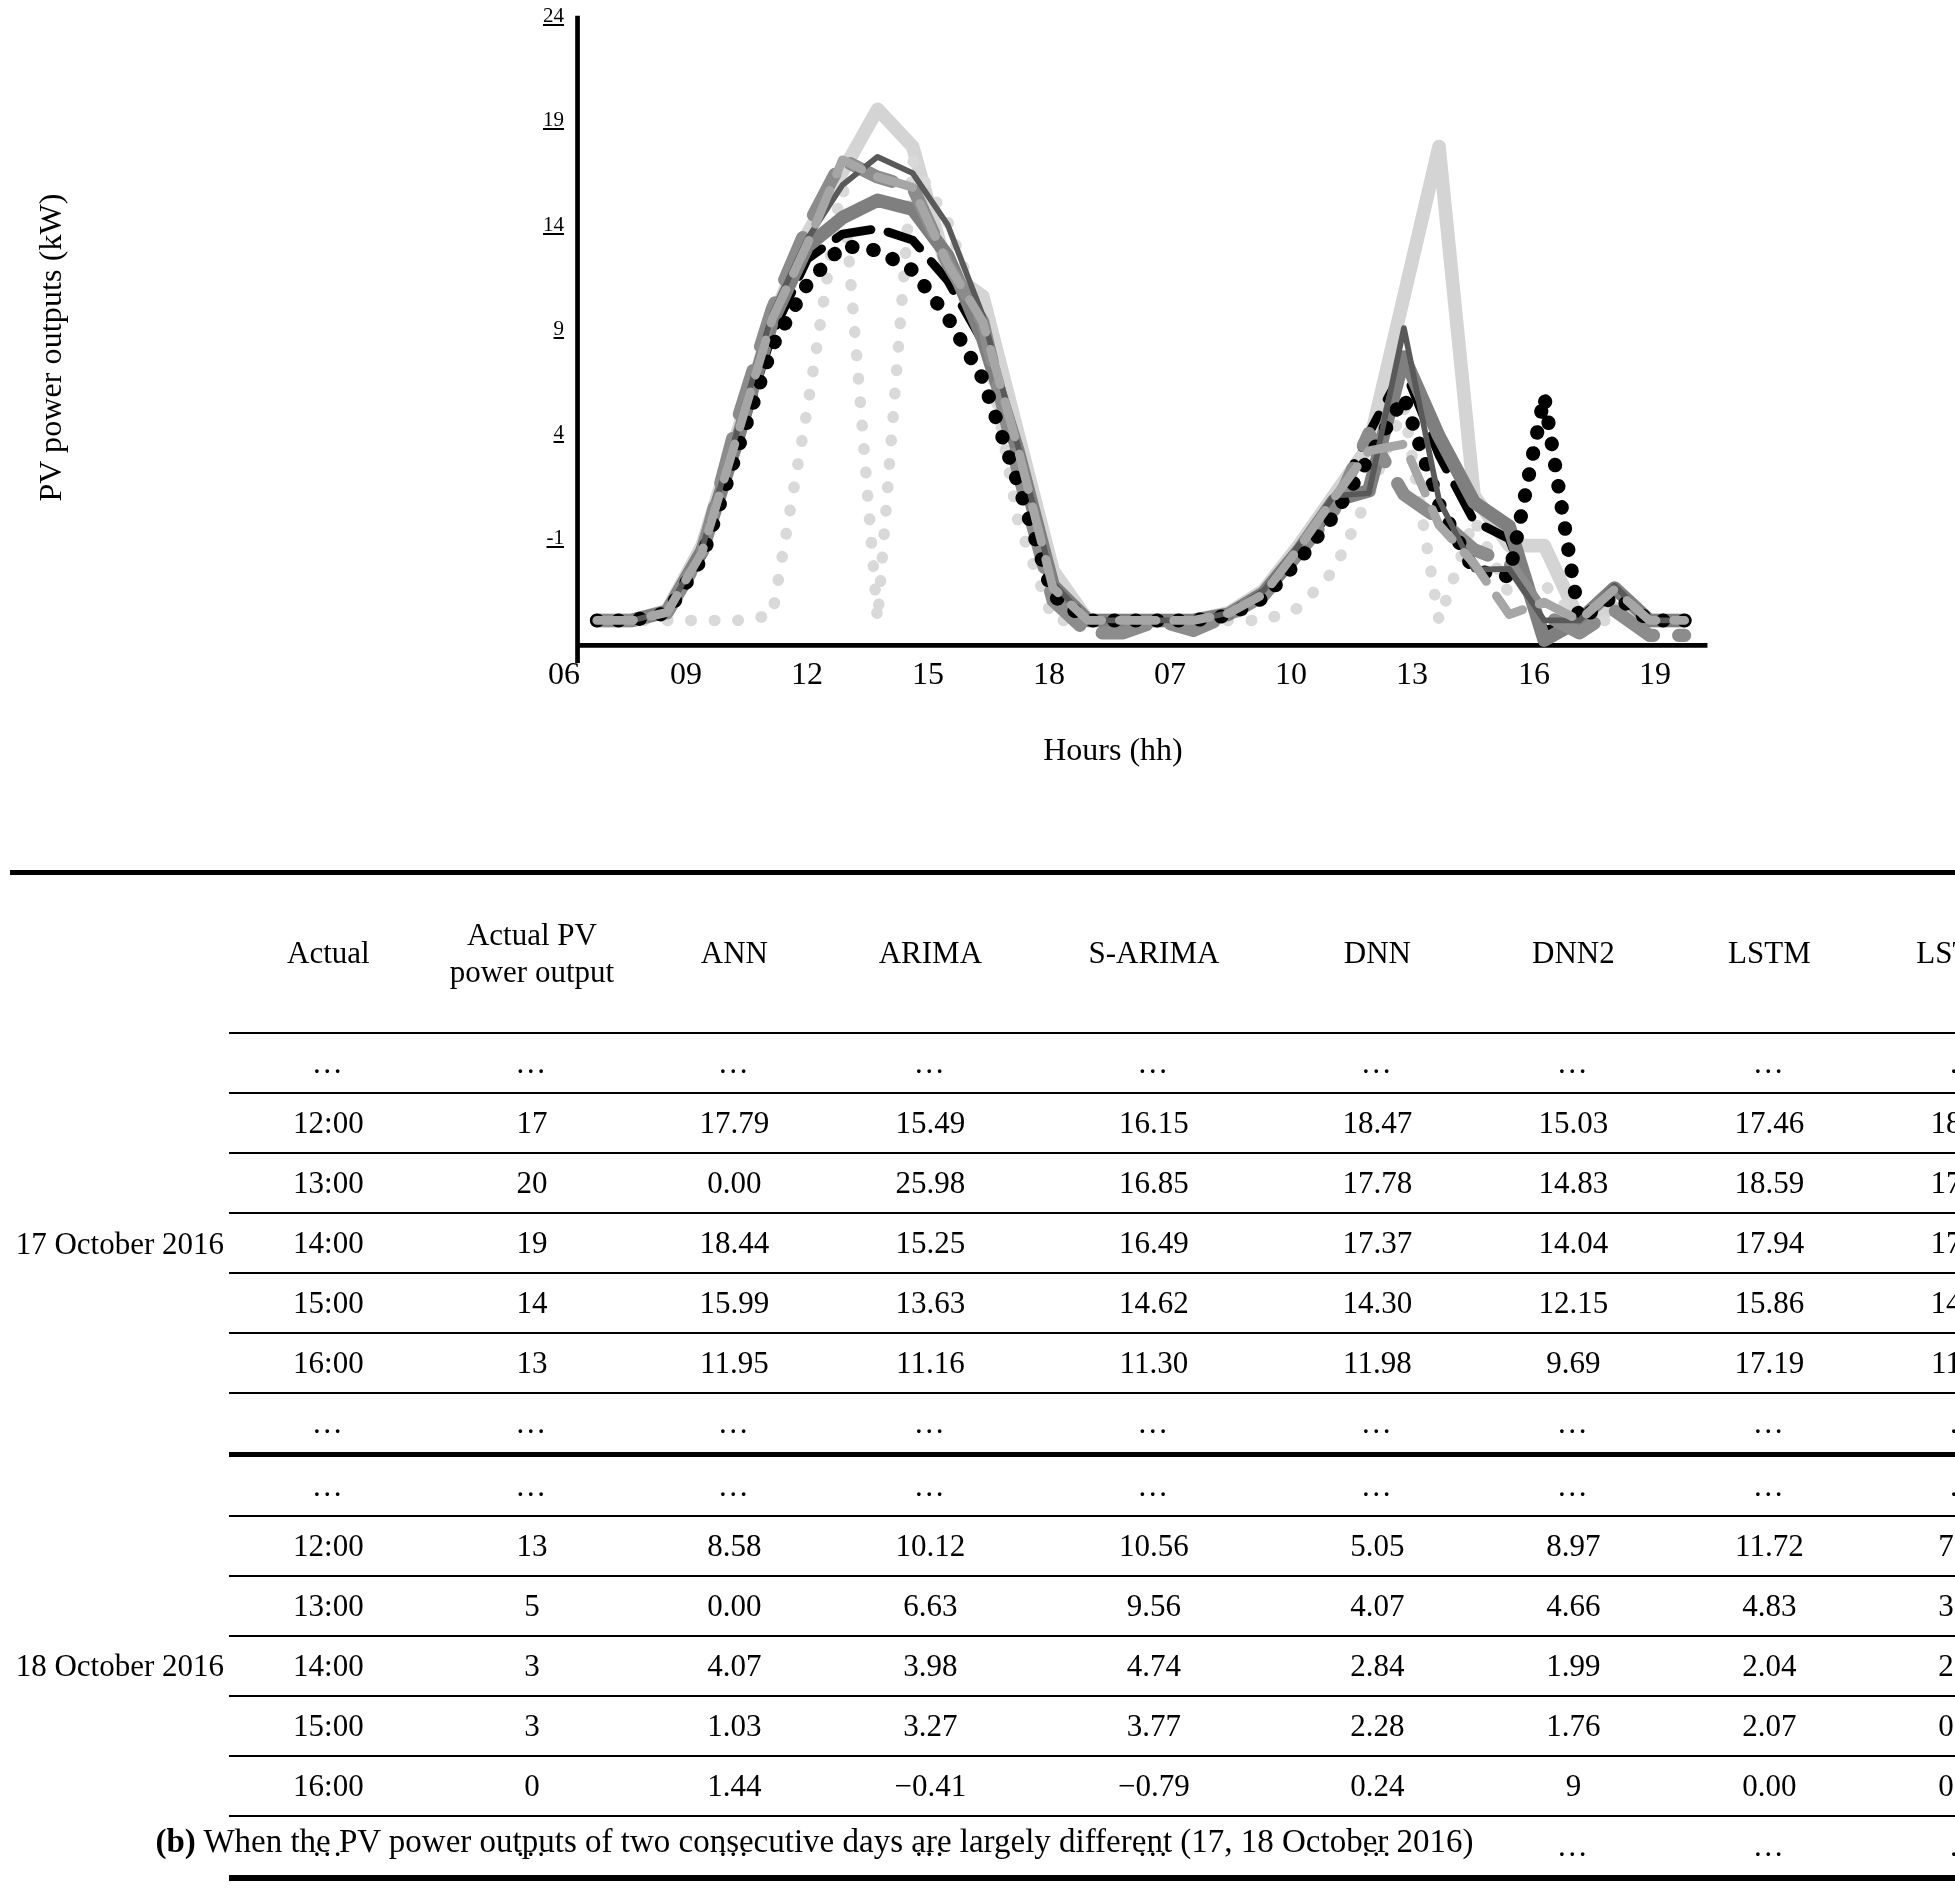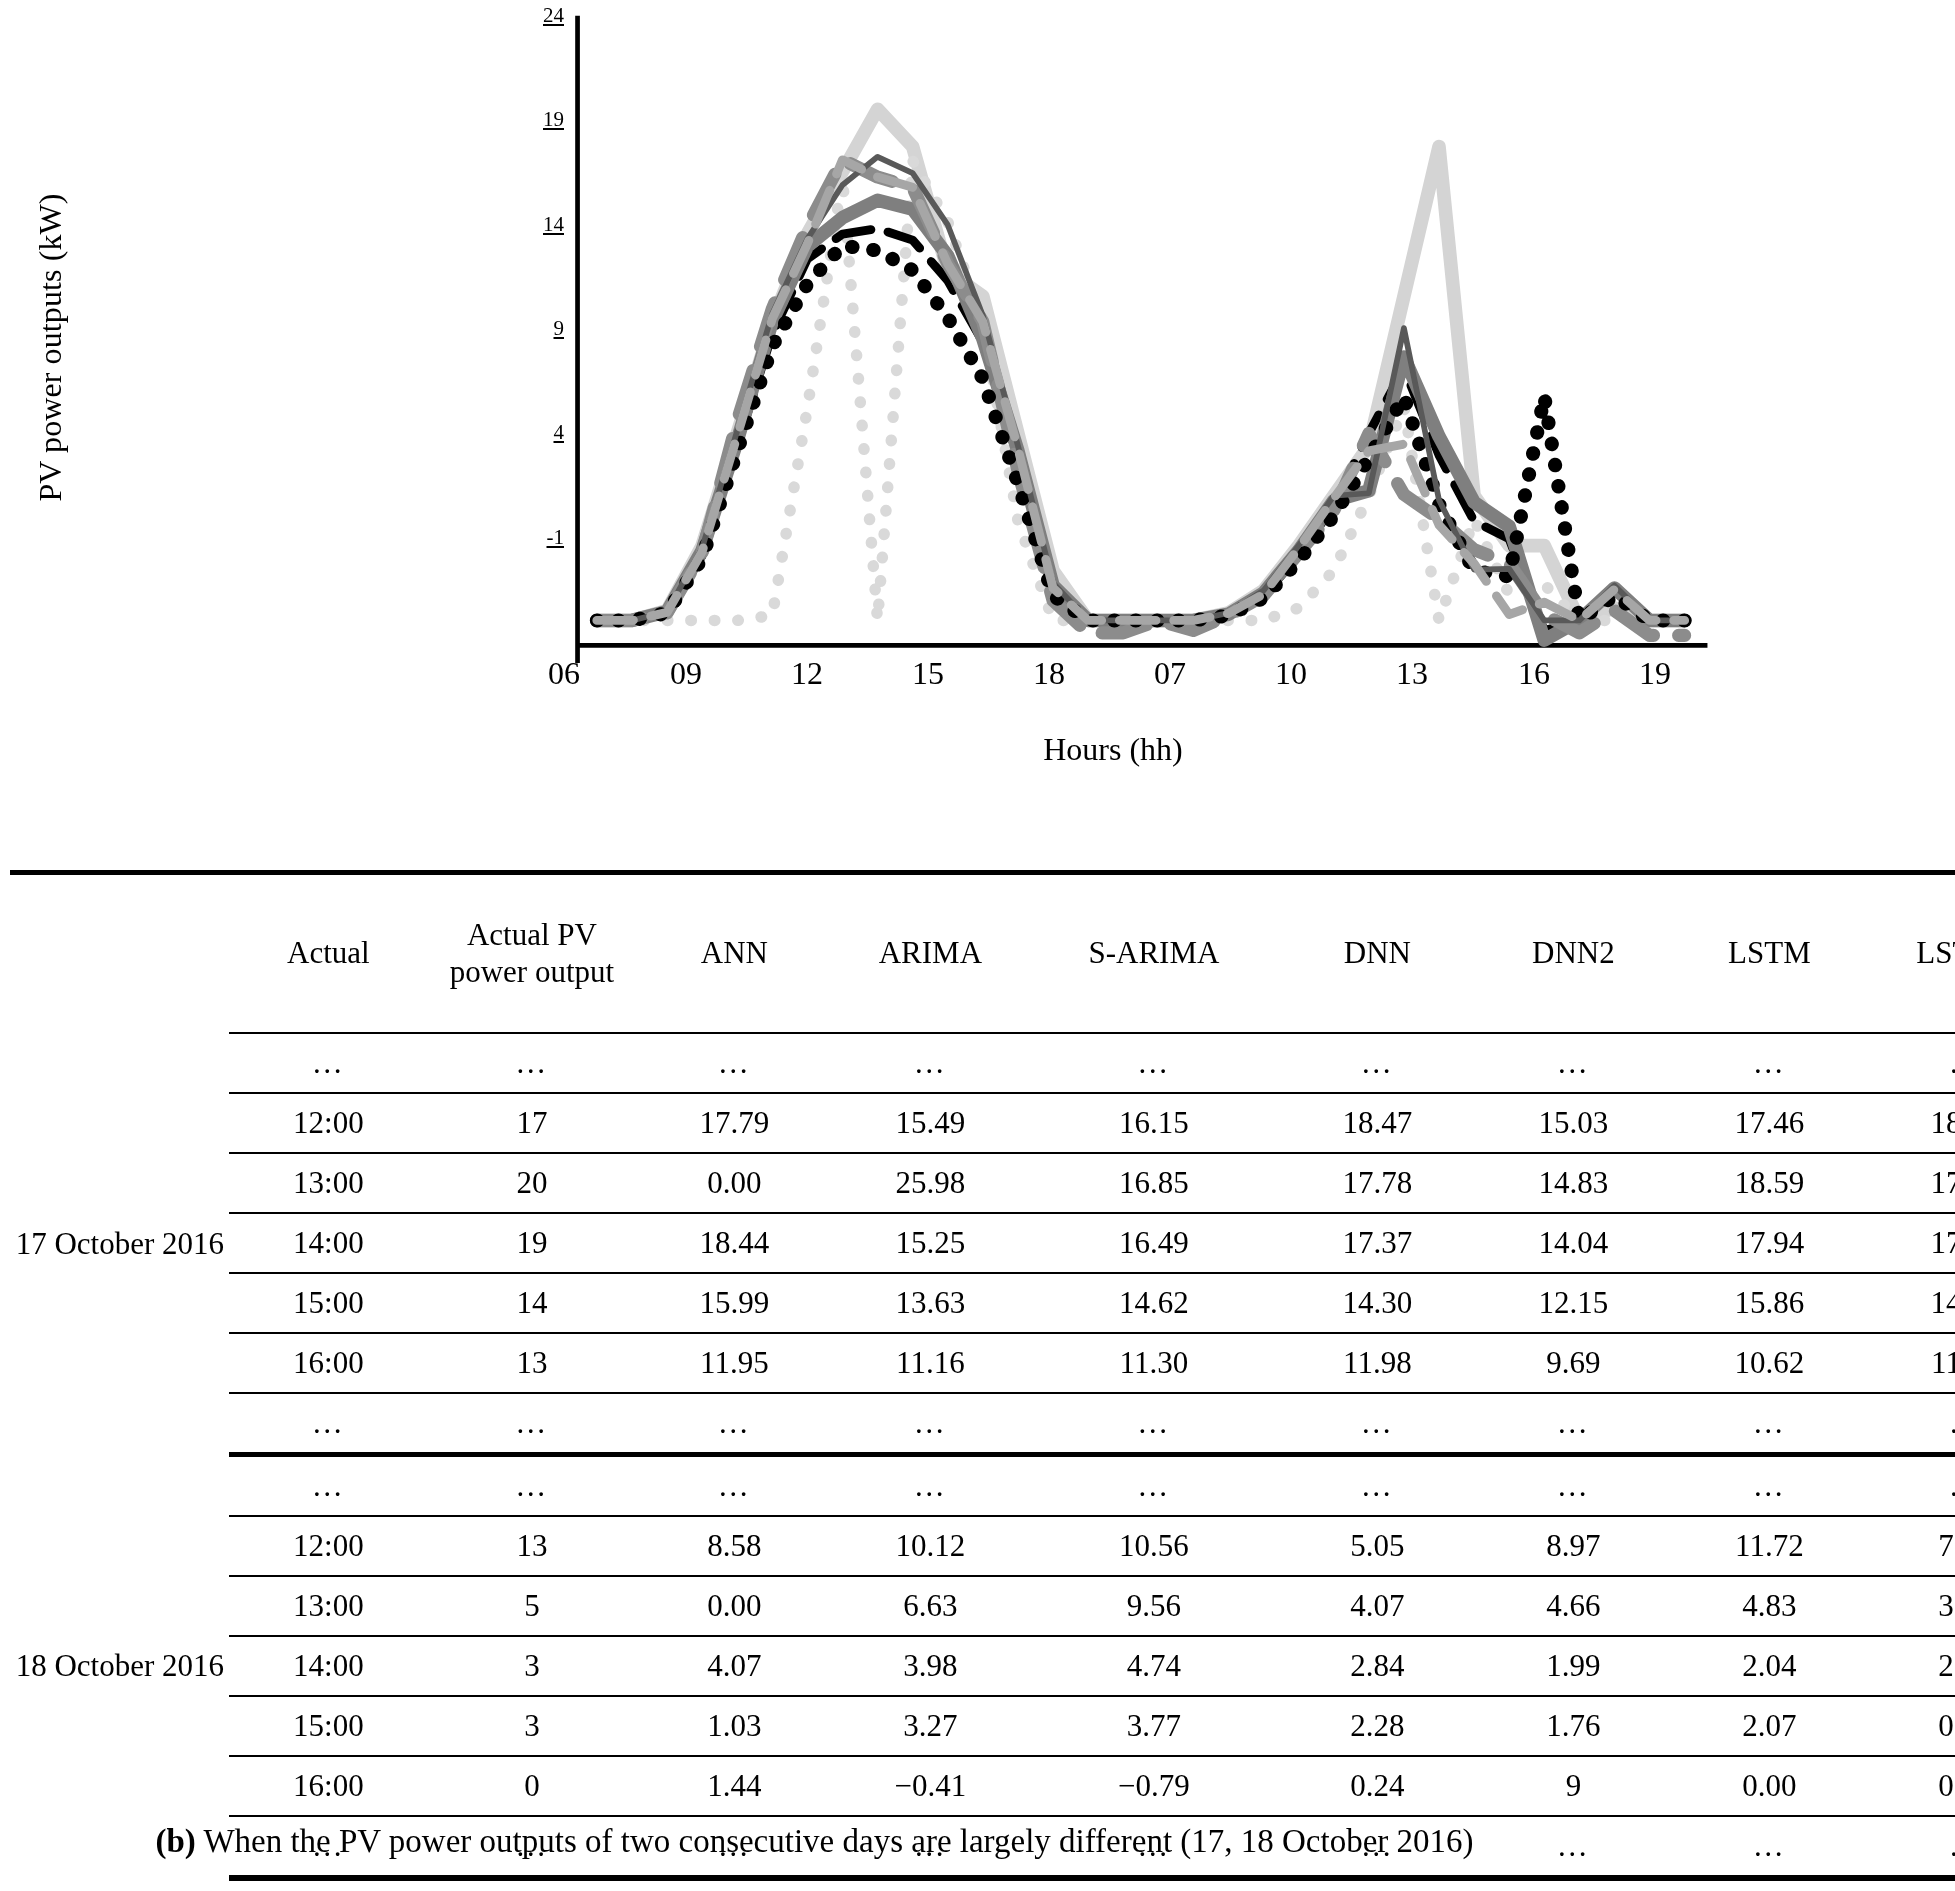--- a/index.html
+++ b/index.html
@@ -172,21 +172,21 @@
           <td>14.30</td>
         </tr>
         <tr class="drow rule-thin">
           <td>16:00</td>
           <td>13</td>
           <td>11.95</td>
           <td>11.16</td>
           <td>11.30</td>
           <td>11.98</td>
           <td>9.69</td>
-          <td>10.62</td>
+          <td>17.19</td>
           <td>11.98</td>
         </tr>
         <tr class="erow bandsep">
           <td class="ell">…</td>
           <td class="ell">…</td>
           <td class="ell">…</td>
           <td class="ell">…</td>
           <td class="ell">…</td>
           <td class="ell">…</td>
           <td class="ell">…</td>

